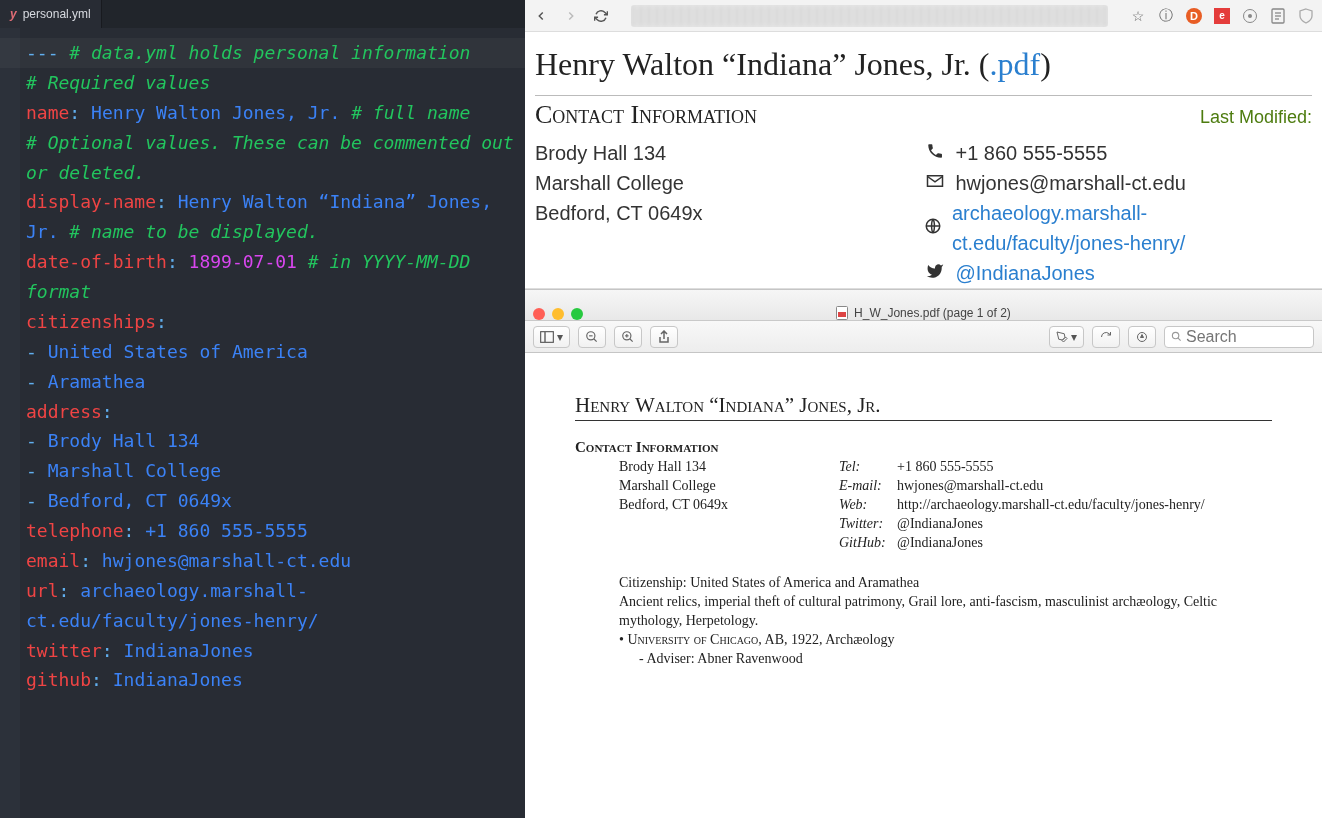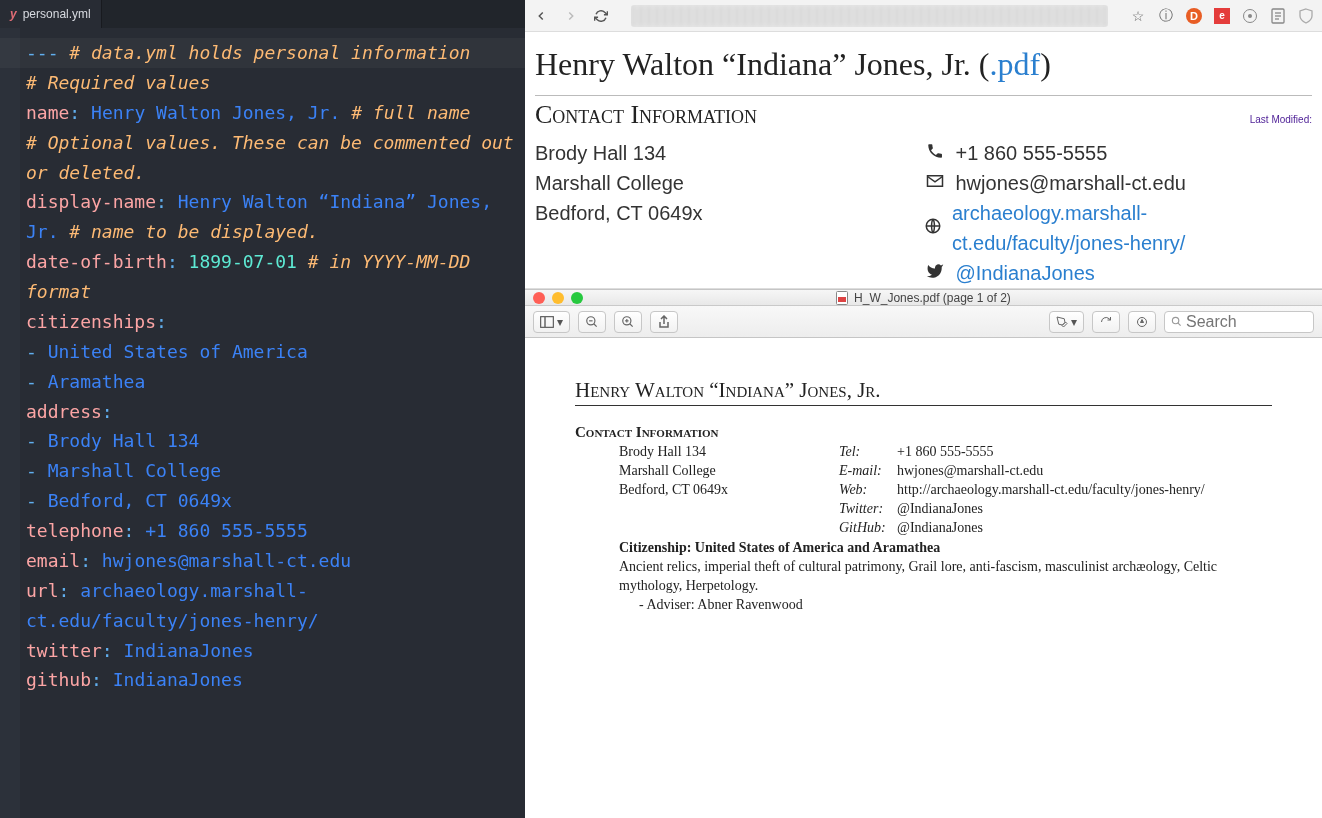--- a/index.html
+++ b/index.html
@@ -8,24 +8,24 @@
 
 .editor-pane { width: 525px; background: #282c34; color: #abb2bf; display: flex; flex-direction: column; }
 .editor-tabs { background: #21252b; height: 28px; display: flex; align-items: center; }
 .editor-tab { display: flex; align-items: center; padding: 0 10px; height: 100%; background: #282c34; border-right: 1px solid #181a1f; font-size: 12px; color: #d7dae0; }
 .editor-tab .icon-y { color: #e06c75; font-weight: bold; font-style: italic; margin-right: 6px; }
 .editor-body { flex: 1; font-family: 'Menlo','Consolas',monospace; font-size: 18px; line-height: 1.66; padding: 10px 0; position: relative; }
 .line-gutter { position: absolute; left: 0; top: 0; bottom: 0; width: 20px; background: #2c313a; }
 .current-line-bg { position: absolute; left: 0; right: 0; top: 10px; height: 30px; background: rgba(255,255,255,0.04); }
 .code-content { margin-left: 26px; padding-right: 10px; position: relative; white-space: pre-wrap; word-break: break-word; }
 .sym { color: #61afef; }
-.key { color: #fca5a5; }
+.key { color: #ef4444; }
 .str { color: #3b82f6; }
-.num { color: #5eead4; }
-.cmt { color: #fdba74; font-style: italic; }
+.num { color: #d946ef; }
+.cmt { color: #22c55e; font-style: italic; }
 
 
 .right-pane { flex: 1; display: flex; flex-direction: column; background: #fff; }
 
 
 .browser-chrome { display: flex; align-items: center; height: 32px; background: #f3f3f3; border-bottom: 1px solid #ddd; padding: 0 8px; gap: 14px; }
 .nav-btn { width: 16px; height: 16px; display: flex; align-items: center; justify-content: center; color: #666; cursor: pointer; }
 .url-bar { flex: 1; height: 22px; background: #e9e9e9; border-radius: 3px; margin: 0 8px; position: relative; overflow: hidden; }
 .url-blur { position: absolute; inset: 0; background: repeating-linear-gradient(90deg, #ccc 0, #ccc 4px, #e0e0e0 4px, #e0e0e0 8px); filter: blur(2px); opacity: 0.6; }
 .ext-icons { display: flex; gap: 12px; align-items: center; color: #666; }
@@ -33,30 +33,30 @@
 .orange-circ { width:16px; height:16px; background:#e85d24; border-radius:50%; display:flex; align-items:center; justify-content:center; color:#fff; font-size:11px; font-weight:bold; }
 .red-sq { width:16px; height:16px; background:#e43c3b; display:flex; align-items:center; justify-content:center; color:#fff; font-size:10px; font-weight:bold; }
 .circ-dot { width:14px; height:14px; border:1px solid #888; border-radius:50%; position:relative; }
 .circ-dot::after { content:''; position:absolute; width:4px; height:4px; background:#888; border-radius:50%; left:4px; top:4px; }
 
 
 .web-content { padding: 14px 10px 0 10px; font-family: 'Times New Roman', Georgia, serif; border-bottom: 1px solid #ddd; background:#fff; flex-shrink:0; }
 .page-h1 { font-size: 32px; font-weight: normal; color: #222; font-family: Georgia, serif; }
 .page-h1 .pdf-link { color: #2a7fcf; font-family: Georgia, serif; }
 .section-hdr { font-size: 26px; font-variant: small-caps; font-family: Georgia, serif; color: #222; border-top: 1px solid #bbb; padding-top: 4px; margin-top: 12px; display:flex; justify-content:space-between; align-items:baseline; }
-.last-mod { font-size: 10px; font-variant: normal; font-family: sans-serif; color:#4c1d95;padding-left:40px; }
+.last-mod { font-size: 18px; font-variant: normal; font-family: sans-serif; color:#4d7c0f;padding-left:40px; }
 .contact-grid { display: flex; margin-top: 8px; font-family: Helvetica, Arial, sans-serif; font-size: 20px; line-height: 1.5; color:#333; }
 .contact-col { flex: 1; }
 .contact-row { display: flex; align-items: center; gap: 10px; }
 .contact-row .ci { width: 22px; text-align:center; }
 .link-blue { color: #2a7fcf; }
 
 
 .pdf-viewer { flex: 1; display:flex; flex-direction:column; background:#ececec; border-top:1px solid #c5c5c5; }
-.pdf-titlebar { height: 16px; background: linear-gradient(#f6f6f6,#e8e8e8); display:flex; align-items:center; justify-content:center; position:relative; border-bottom:1px solid #c9c9c9; font-size:12px; color:#444; }
+.pdf-titlebar { height: 31px; background: linear-gradient(#f6f6f6,#e8e8e8); display:flex; align-items:flex-end; justify-content:center; position:relative; border-bottom:1px solid #c9c9c9; font-size:12px; color:#444; }
 .traffic-lights { position:absolute; left:8px; display:flex; gap:7px; }
 .tl { width:12px; height:12px; border-radius:50%; }
 .tl.r{background:#ff5f56;} .tl.y{background:#ffbd2e;} .tl.g{background:#27c93f;}
 .pdf-title-inner { display:flex; align-items:center; gap:6px; }
 .pdf-toolbar { height:32px; background: linear-gradient(#f8f8f8,#ededed); border-bottom:1px solid #c5c5c5; display:flex; align-items:center; padding:0 8px; gap:8px; }
 .tb-btn { height:22px; min-width:28px; padding: 0 6px; background:linear-gradient(#fff,#f1f1f1); border:1px solid #c7c7c7; border-radius:4px; display:flex; align-items:center; justify-content:center; font-size:12px; color:#555; }
 .tb-spacer { flex:1; }
 .tb-search { display:flex; align-items:center; gap:4px; background:#fff; border:1px solid #c7c7c7; border-radius:4px; padding:2px 6px; height:22px; font-size:12px; color:#888; min-width: 150px; }
 .tb-search input { border:none; outline:none; font-size:16px; background:transparent; width: 110px; }
 
@@ -295,20 +295,21 @@
           <div class="pdf-contact-row">
               <span class="pdf-label">Twitter:</span>
               <span>@IndianaJones</span>
             </div>
           <div class="pdf-contact-row">
               <span class="pdf-label">GitHub:</span>
               <span>@IndianaJones</span>
             </div>
         </div>
       </div>
-      <div class="pdf-body" style="margin-top:2px;font-weight:bold;">Citizenship: United States of America and Aramathea</div>
+      <div class="pdf-body" style="margin-top:22px;">Citizenship: United States of America and Aramathea</div>
       <div class="pdf-body">Ancient relics, imperial theft of cultural patrimony, Grail lore, anti-fascism, masculinist archæology, Celtic mythology, Herpetology.</div>
       <div class="pdf-body">
+        <div class="pdf-bullet-row"><span class="sc">University of Chicago</span><span>, AB, 1922, Archæology</span></div>
         <div class="pdf-adviser">Adviser: Abner Ravenwood</div>
       </div>
     </div>
   </div>
 </div>
 
 </body></html>

